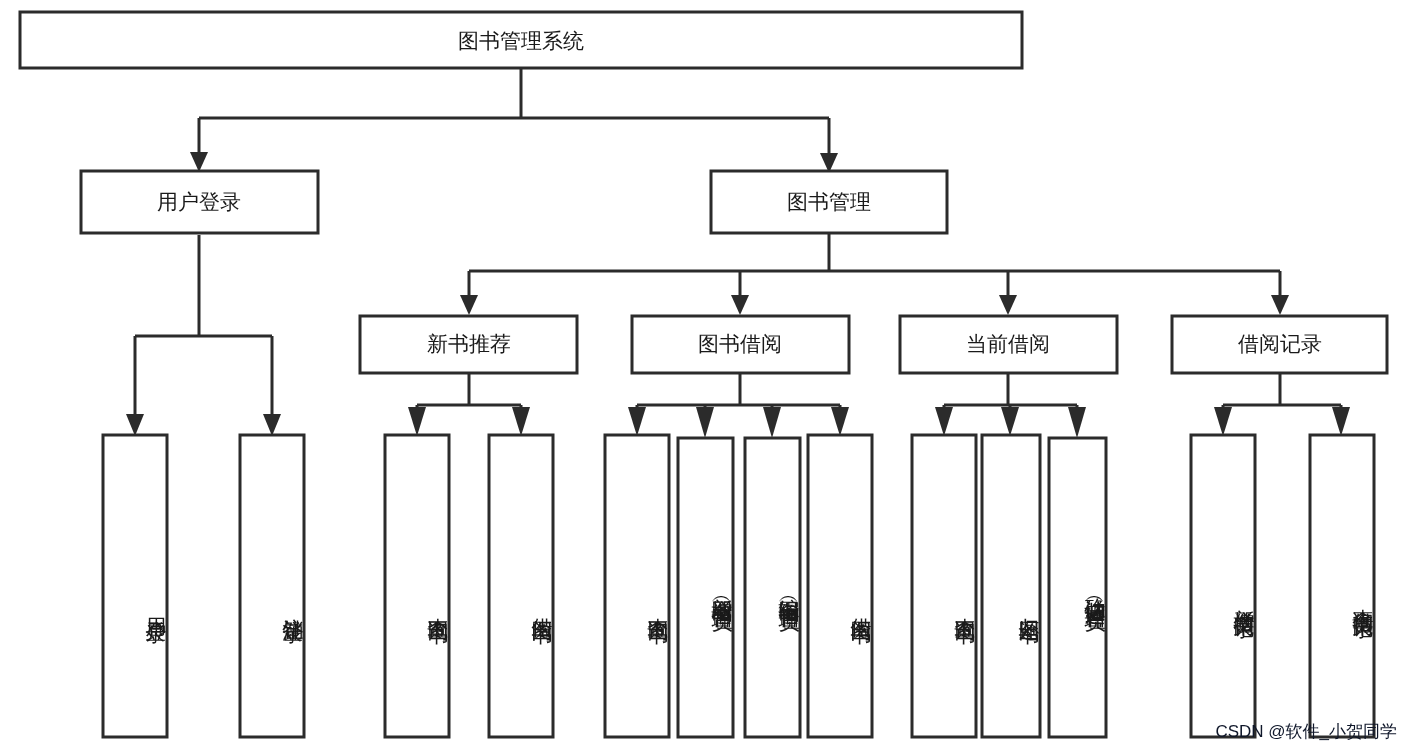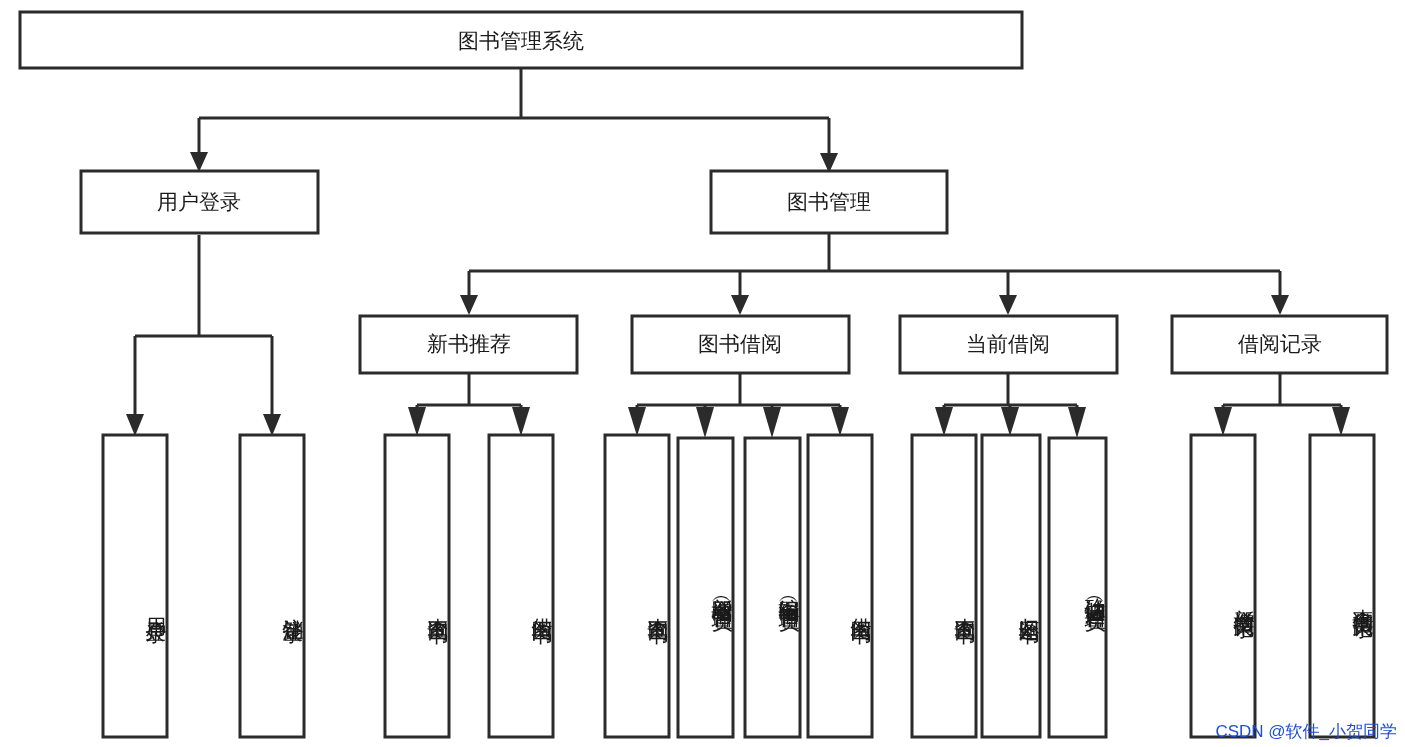--- a/index.html
+++ b/index.html
@@ -27,21 +27,21 @@
     letter-spacing:2px;
     white-space:nowrap;
     display:flex;
     align-items:flex-start;
     justify-content:center;
     pointer-events:none;
   }
   .watermark{
     position:absolute;right:8px;bottom:4px;
     font-family:"Liberation Sans","DejaVu Sans",sans-serif;
-    font-size:17px;color:#1d4ed8;white-space:nowrap;
+    font-size:17px;color:#0f172a;white-space:nowrap;
   }
 </style>
 </head>
 <body>
 
 <div id="diagram-root">
 
   <svg id="tree-svg" viewBox="0 0 1405 747">
     <defs>
       <marker id="arrow" viewBox="0 0 12 14" refX="5.5" refY="13" markerWidth="12" markerHeight="14" orient="auto-start-reverse" markerUnits="userSpaceOnUse">

